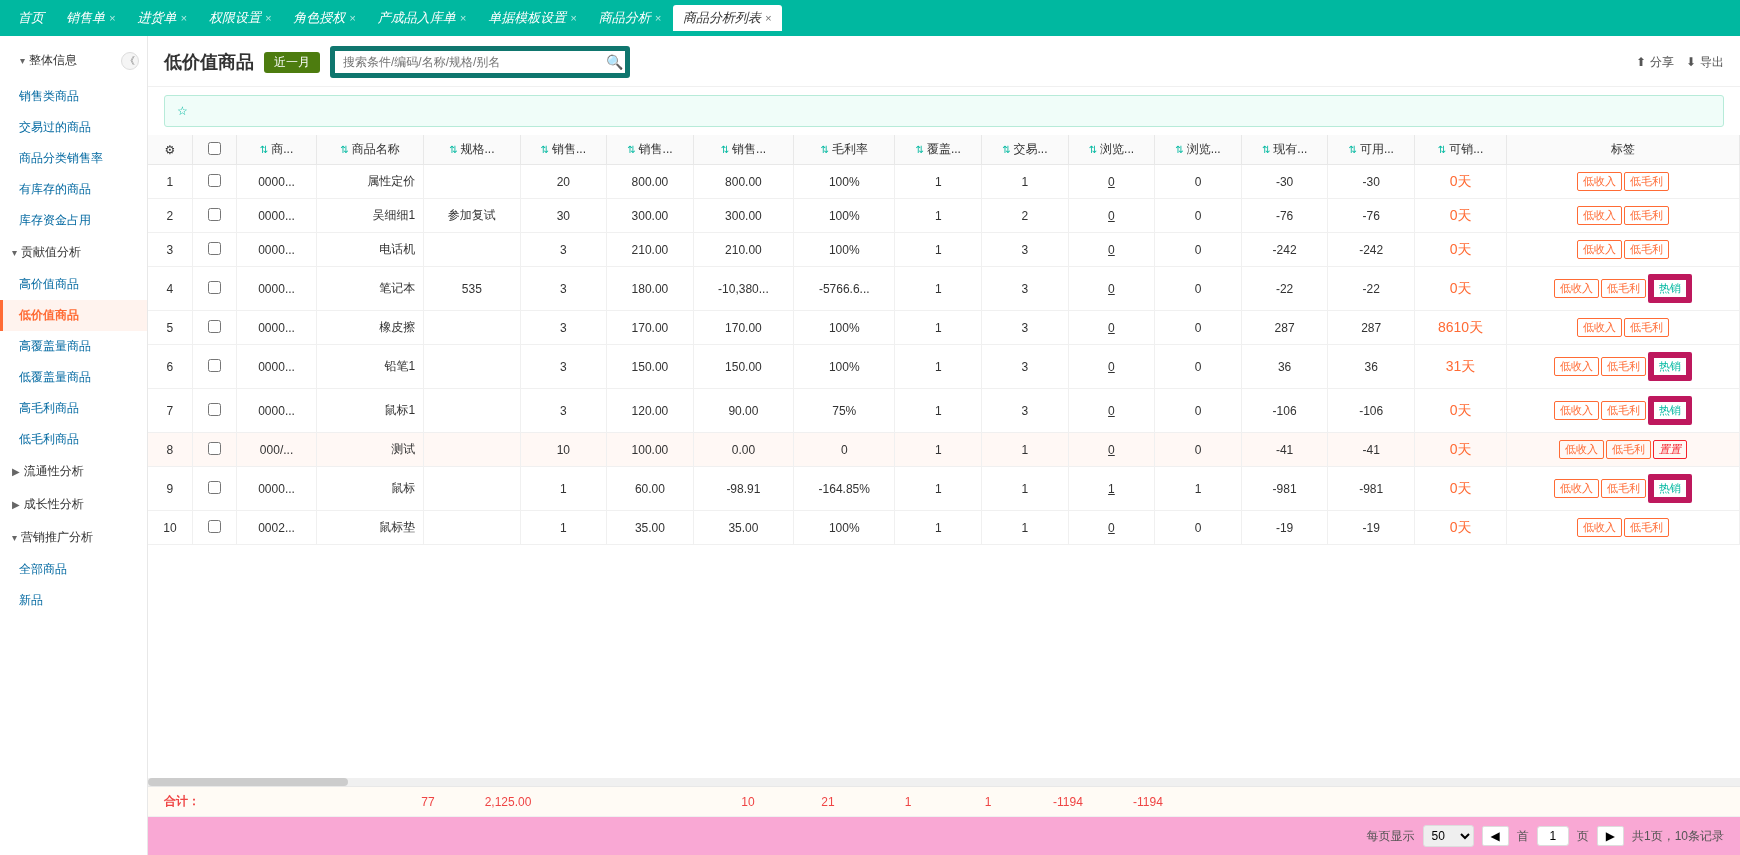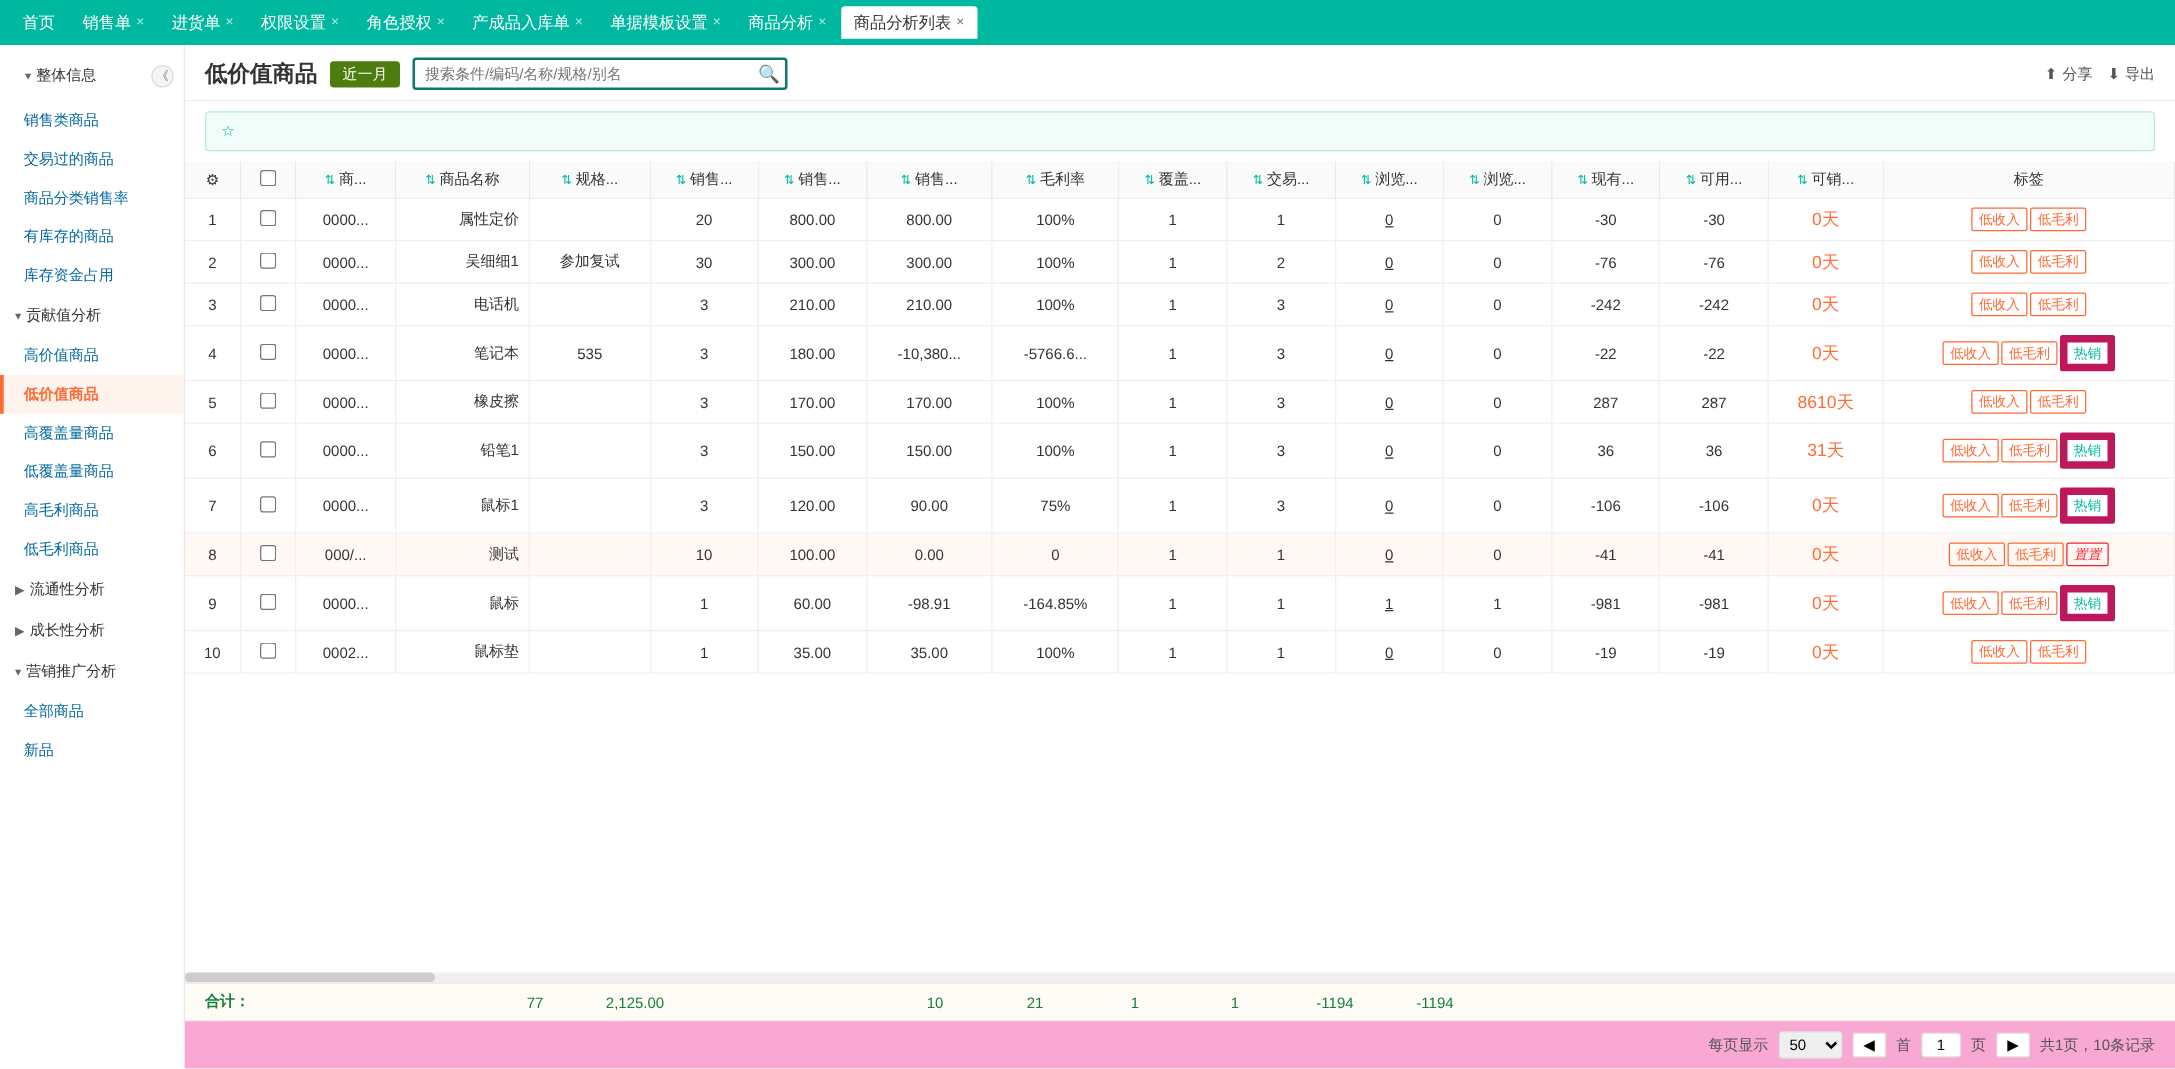--- a/index.html
+++ b/index.html
@@ -17,20 +17,21 @@
     .nav-item {
       color: white;
       padding: 4px 10px;
       cursor: pointer;
       border-radius: 3px 3px 0 0;
       font-size: 13px;
       white-space: nowrap;
       display: flex;
       align-items: center;
       gap: 4px;
+      font-style: italic;
     }
     .nav-item.active { background: white; color: #333; }
     .nav-close { font-size: 11px; cursor: pointer; opacity: 0.7; }
 
     
     .main-layout {
       display: flex;
       height: calc(855px - 36px);
     }
 
@@ -97,21 +98,21 @@
       font-size: 12px;
       cursor: pointer;
     }
     .search-box {
       flex: 1;
       max-width: 300px;
       position: relative;
     }
     .search-input {
       width: 100%;
-      border: 2px solid #0f766e;
+      border: 5px solid #0f766e;
       border-radius: 3px;
       padding: 4px 28px 4px 8px;
       font-size: 12px;
       outline: none;
       color: #3b82f6;
     }
     .search-icon-btn {
       position: absolute;
       right: 6px;
       top: 50%;
@@ -218,21 +219,21 @@
     .underline-link { text-decoration: underline; color: #333; cursor: pointer; }
 
     
     .table-footer {
       border-top: 1px solid #e8e8e8;
       background: #fffbf5;
       padding: 6px 16px;
       display: flex;
       align-items: center;
       font-size: 12px;
-      color: #15803d;
+      color: #ef4444;
       gap: 0;
     }
     .footer-label { font-weight: bold; margin-right: 20px; }
 
     
     .pagination-bar {
       display: flex;
       align-items: center;
       justify-content: flex-end;
       padding: 8px 16px;

